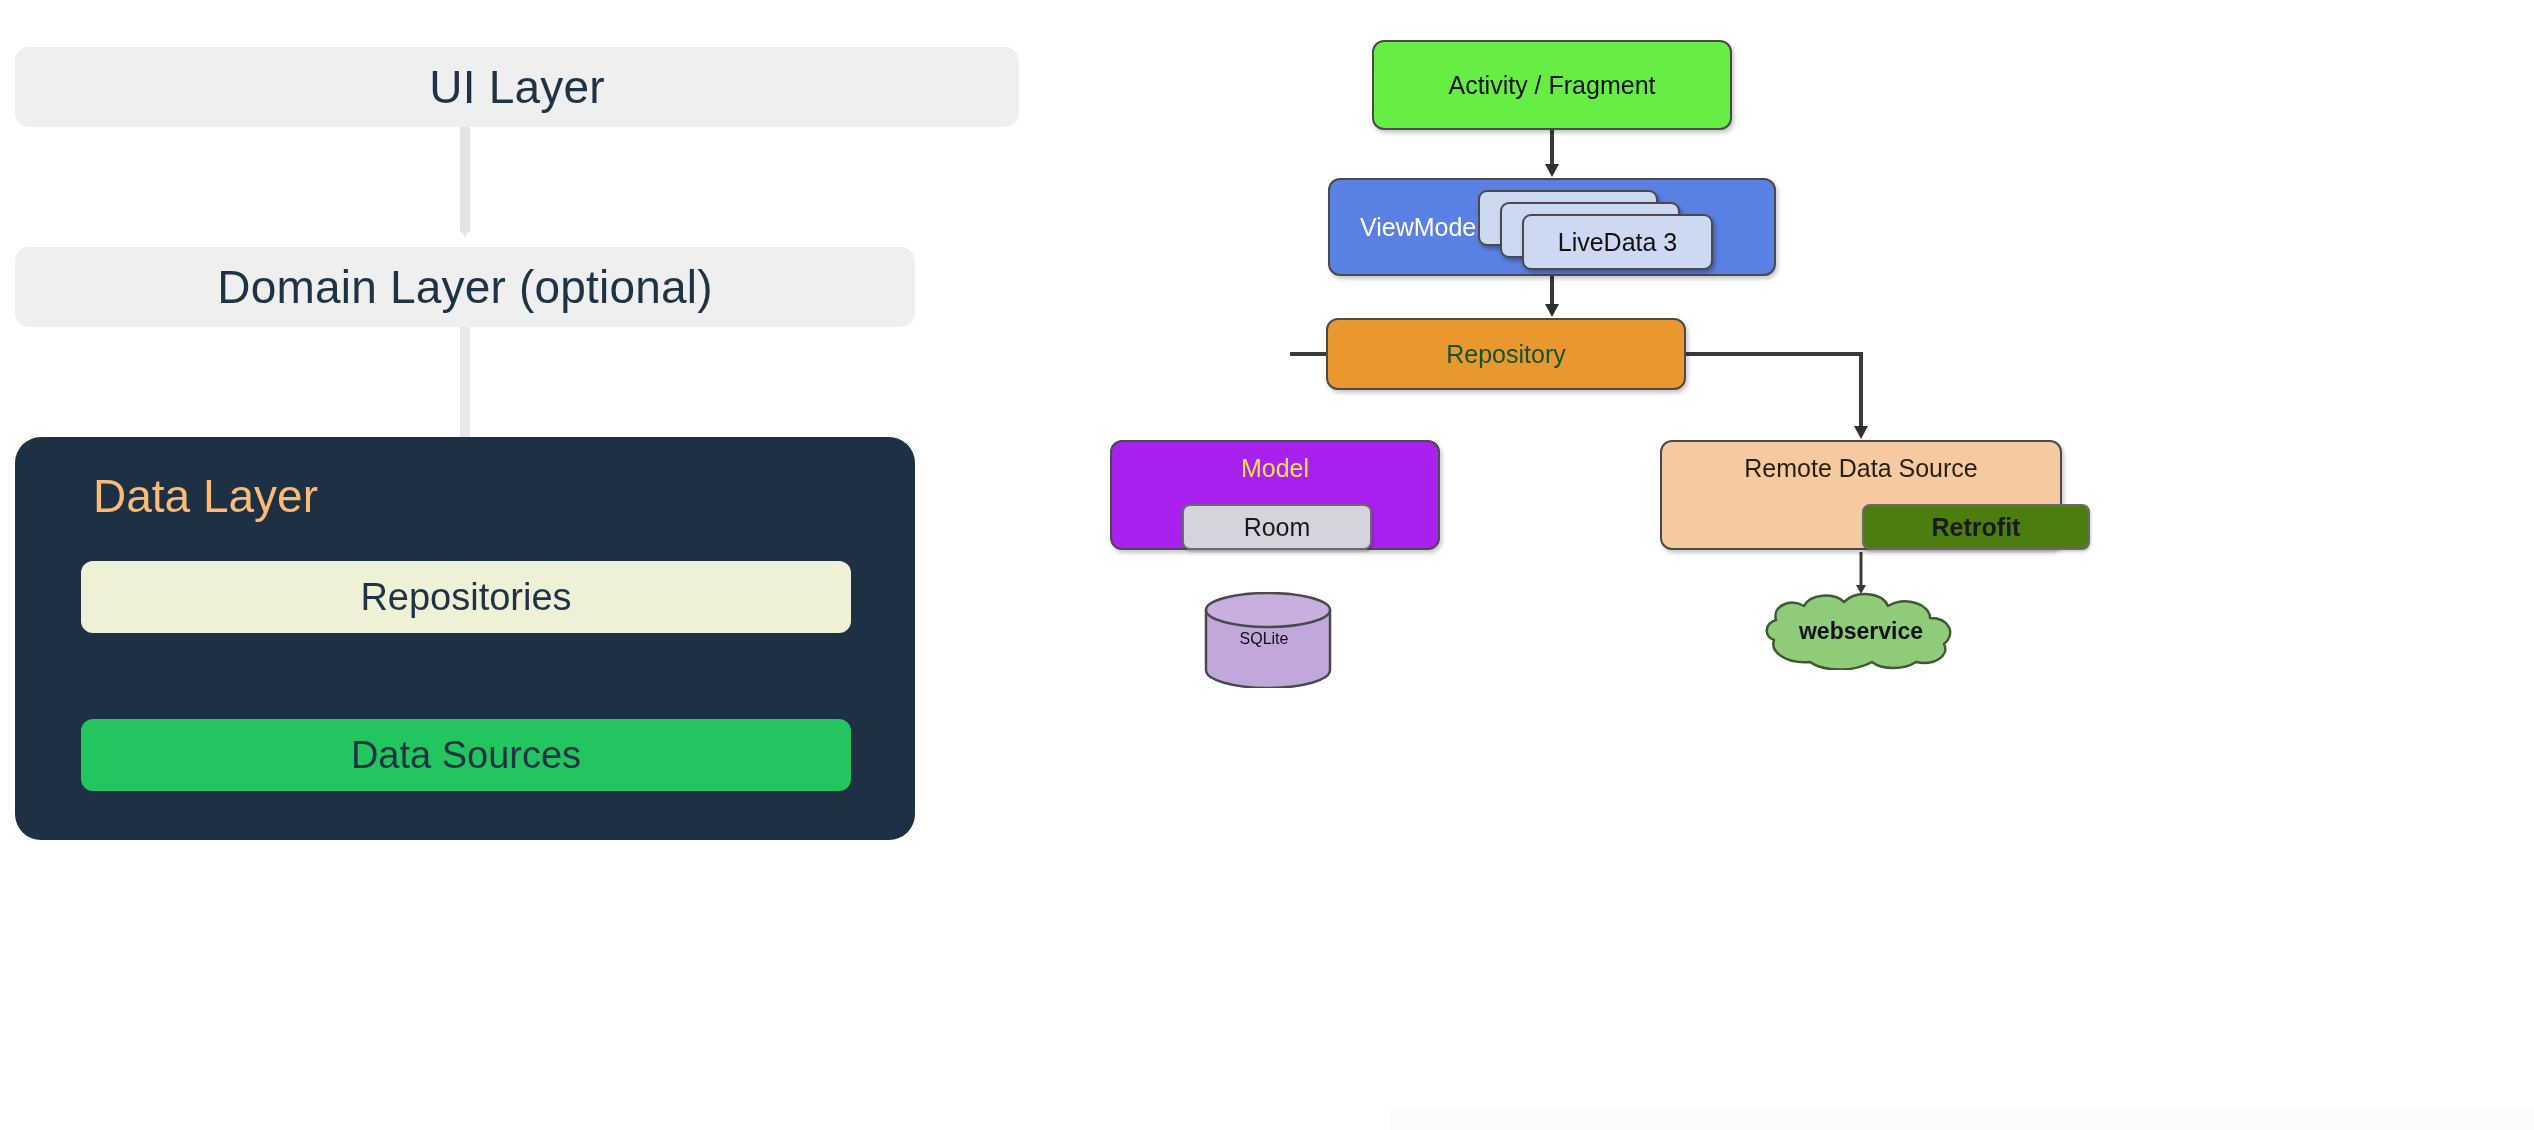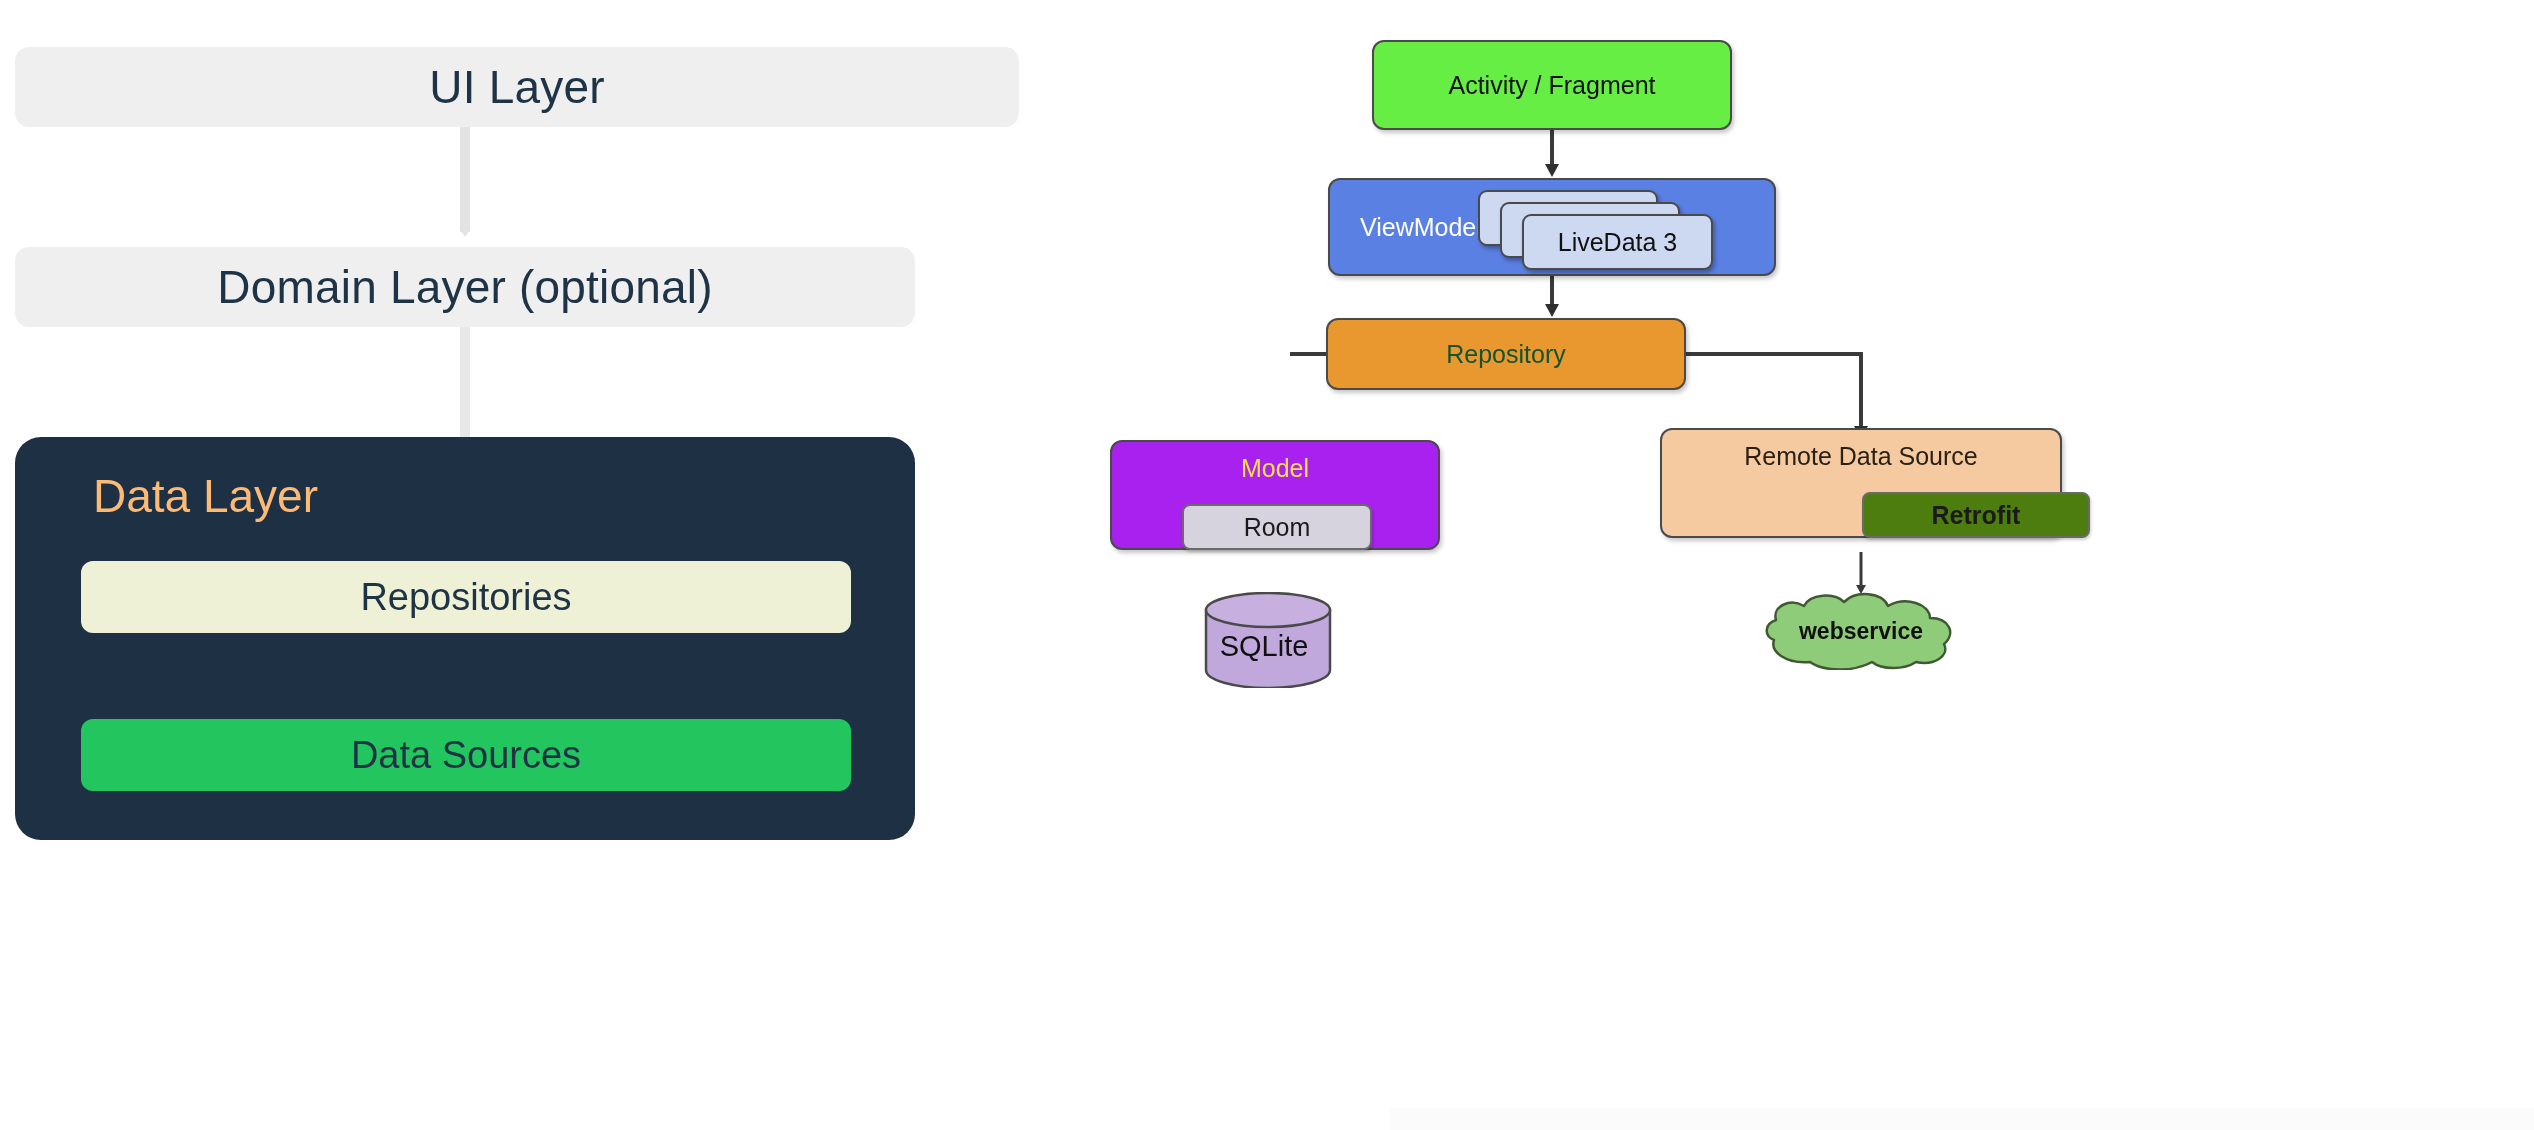--- a/index.html
+++ b/index.html
@@ -151,21 +151,21 @@
     left: -180px; top: 440px; width: 330px; height: 110px;
     background: #a921ee;
     align-items: flex-start;
   }
   #model-node .node-label {
     color: #fde047;
     margin-top: 14px;
   }
 
   #remote-data-source-node {
-    left: 370px; top: 428px; width: 402px; height: 110px;
+    left: 370px; top: 440px; width: 402px; height: 110px;
     background: #f6caa0;
     align-items: flex-start;
   }
   #remote-data-source-node .node-label {
     color: #2a2114;
     margin-top: 14px;
   }
 
   .sub-node {
     position: absolute;
@@ -190,21 +190,21 @@
   }
 
   #sqlite-node {
     position: absolute;
     left: -86px; top: 592px; width: 128px; height: 96px;
   }
   #sqlite-label {
     position: absolute;
     left: -86px; top: 630px; width: 120px;
     text-align: center;
-    font-size: 29px;
+    font-size: 16px;
     color: #111111;
   }
 
   #webservice-node {
     position: absolute;
     left: 468px; top: 592px; width: 206px; height: 78px;
   }
   #webservice-label {
     position: absolute;
     left: 468px; top: 618px; width: 206px;

